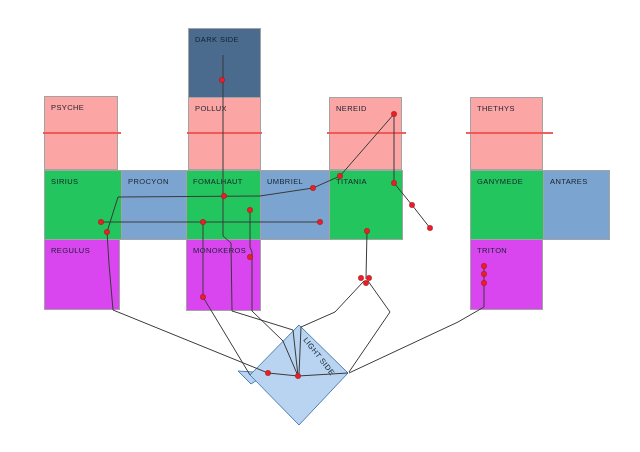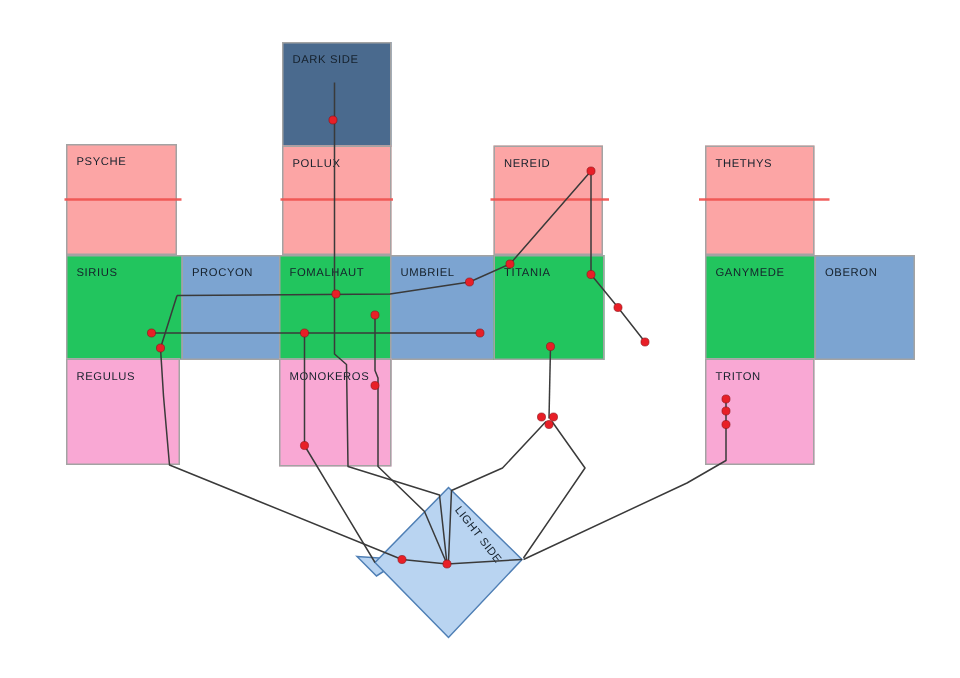--- a/index.html
+++ b/index.html
@@ -3,21 +3,21 @@
 <meta charset="utf-8">
 <style>
   html,body{margin:0;padding:0;background:#ffffff;}
   #canvas{position:relative;width:640px;height:452px;background:#ffffff;overflow:hidden;
           font-family:"Liberation Sans", sans-serif;}
   .box{position:absolute;box-sizing:border-box;border:1px solid #a3a3a3;
        font-size:7.5px;letter-spacing:.4px;color:#15202b;}
   .box .lbl{position:absolute;left:6px;top:6px;white-space:nowrap;}
   .top-box{background:#fca5a5;}
   .dark-box{background:#4a6a8e;}
-  .bottom-box{background:#f9a8d4;text-align:center;}
+  .bottom-box{background:#d946ef;text-align:center;}
   .seg-dark{background:#22c55e;}
   .seg-light{background:#7ca4d1;}
   #netsvg{position:absolute;left:0;top:0;z-index:5;}
 </style>
 </head>
 <body>
 
 <div id="canvas">
 
   <div class="box dark-box" style="left:188px;top:28px;width:73px;height:70px">
@@ -49,21 +49,21 @@
   <div class="box seg-light" style="left:260px;top:170px;width:70px;height:70px">
     <span class="lbl">UMBRIEL</span>
   </div>
   <div class="box seg-dark" style="left:329px;top:170px;width:74px;height:70px">
     <span class="lbl">TITANIA</span>
   </div>
   <div class="box seg-dark" style="left:470px;top:170px;width:74px;height:70px">
     <span class="lbl">GANYMEDE</span>
   </div>
   <div class="box seg-light" style="left:543px;top:170px;width:67px;height:70px">
-    <span class="lbl">OBERON</span>
+    <span class="lbl">ANTARES</span>
   </div>
 
   <div class="box bottom-box" style="left:44px;top:239px;width:76px;height:71px">
     <span class="lbl">REGULUS</span>
   </div>
   <div class="box bottom-box" style="left:186px;top:239px;width:75px;height:72px">
     <span class="lbl">MONOKEROS</span>
   </div>
   <div class="box bottom-box" style="left:470px;top:239px;width:73px;height:71px">
     <span class="lbl">TRITON</span>

